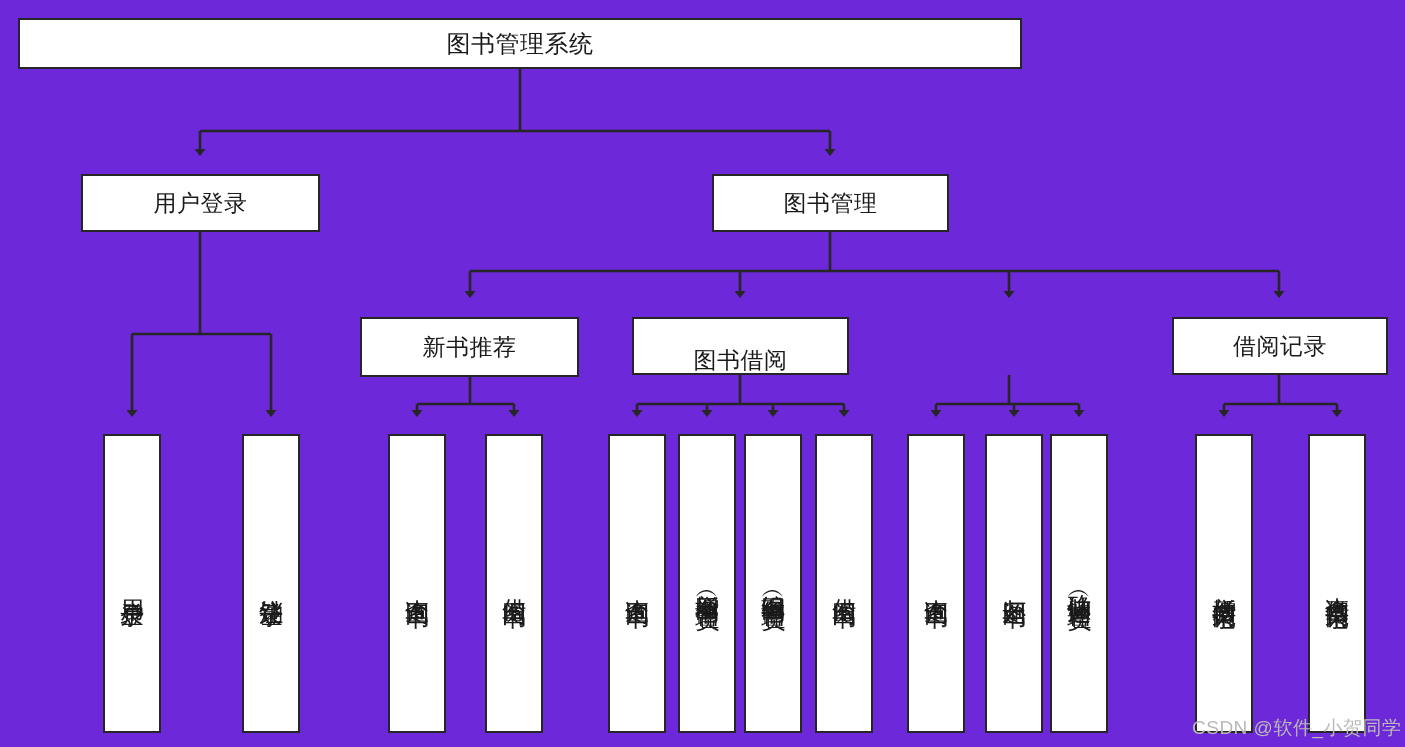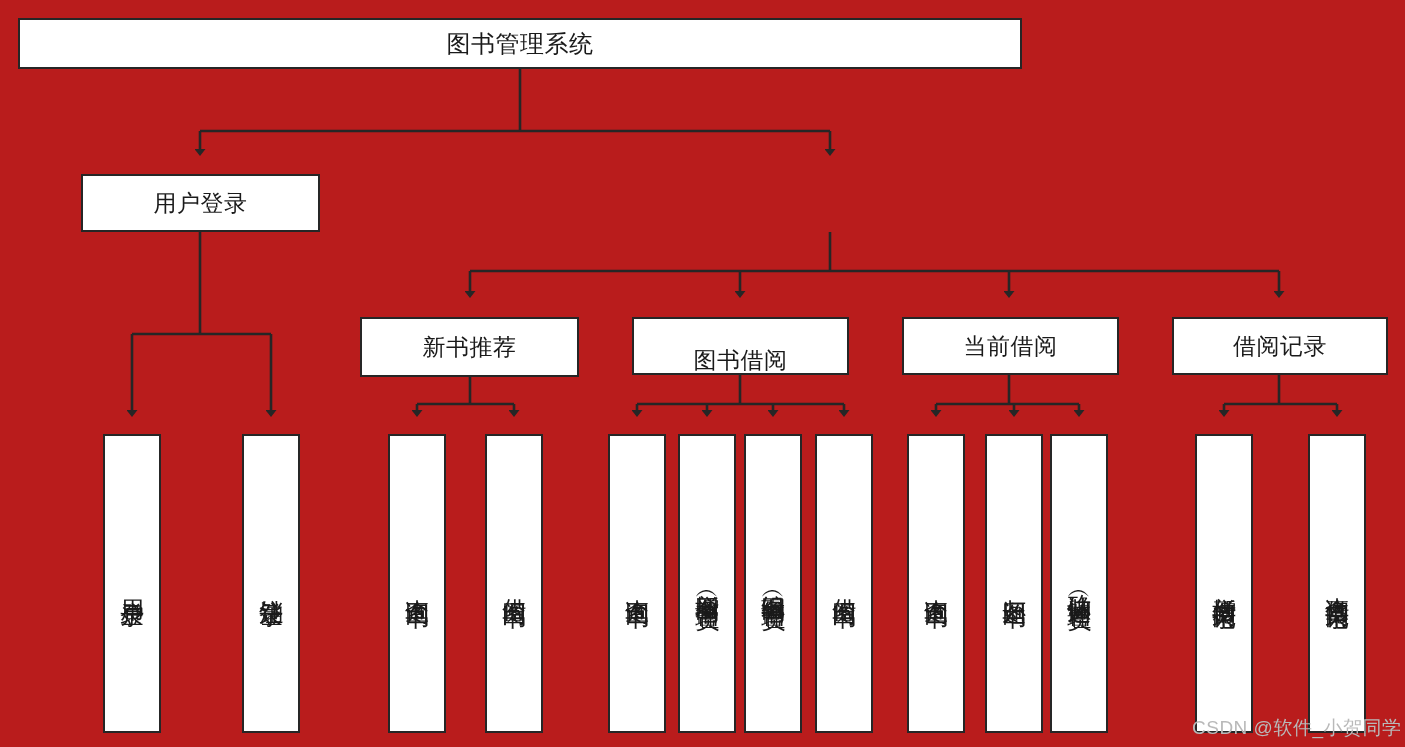--- a/index.html
+++ b/index.html
@@ -7,21 +7,21 @@
     padding: 0;
     background: #ffffff;
   }
   body {
     font-family: "Liberation Sans", "DejaVu Sans", sans-serif;
   }
   #canvas {
     position: relative;
     width: 1405px;
     height: 747px;
-    background: #b91c1c;
+    background: #6d28d9;
     overflow: hidden;
   }
   svg.edges {
     position: absolute;
     left: 0;
     top: 0;
     width: 1405px;
     height: 747px;
     pointer-events: none;
   }
@@ -125,29 +125,29 @@
     </g>
   </svg>
 
   <div class="node root horiz" style="left:18px; top:18px; width:1004px; height:51px;">
     <span class="lbl">图书管理系统</span>
   </div>
 
   <div class="node horiz" style="left:81px; top:174px; width:239px; height:58px;">
     <span class="lbl">用户登录</span>
   </div>
+  <div class="node horiz" style="left:712px; top:174px; width:237px; height:58px;">
+    <span class="lbl">图书管理</span>
+  </div>
 
   <div class="node horiz" style="left:360px; top:317px; width:219px; height:60px;">
     <span class="lbl">新书推荐</span>
   </div>
   <div class="node horiz" style="left:632px; top:317px; width:217px; height:58px;align-items:flex-end;">
     <span class="lbl">图书借阅</span>
-  </div>
-  <div class="node horiz" style="left:902px; top:317px; width:217px; height:58px;">
-    <span class="lbl">当前借阅</span>
   </div>
   <div class="node horiz" style="left:1172px; top:317px; width:216px; height:58px;">
     <span class="lbl">借阅记录</span>
   </div>
 
   <div class="node vert" style="left:103px; top:434px; width:58px; height:299px;">
     <span class="lbl">用户登录</span>
   </div>
   <div class="node vert" style="left:242px; top:434px; width:58px; height:299px;">
     <span class="lbl">注销登录</span>

